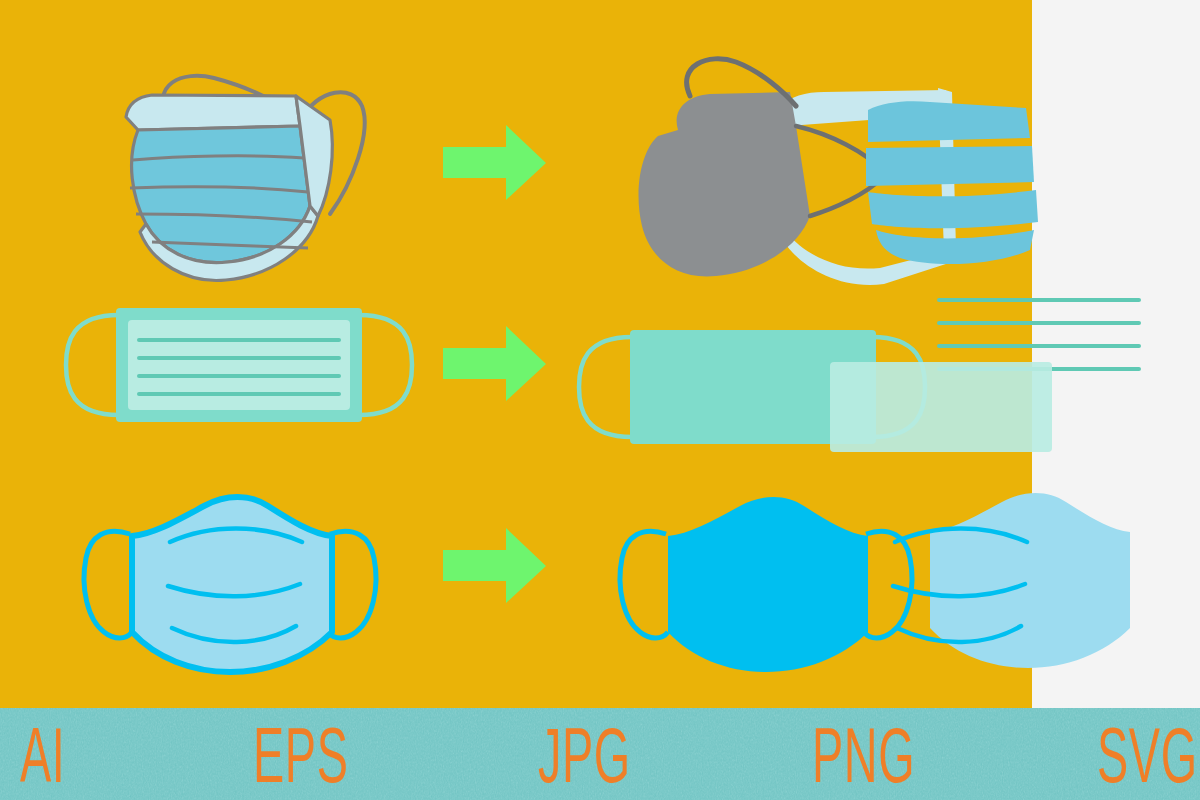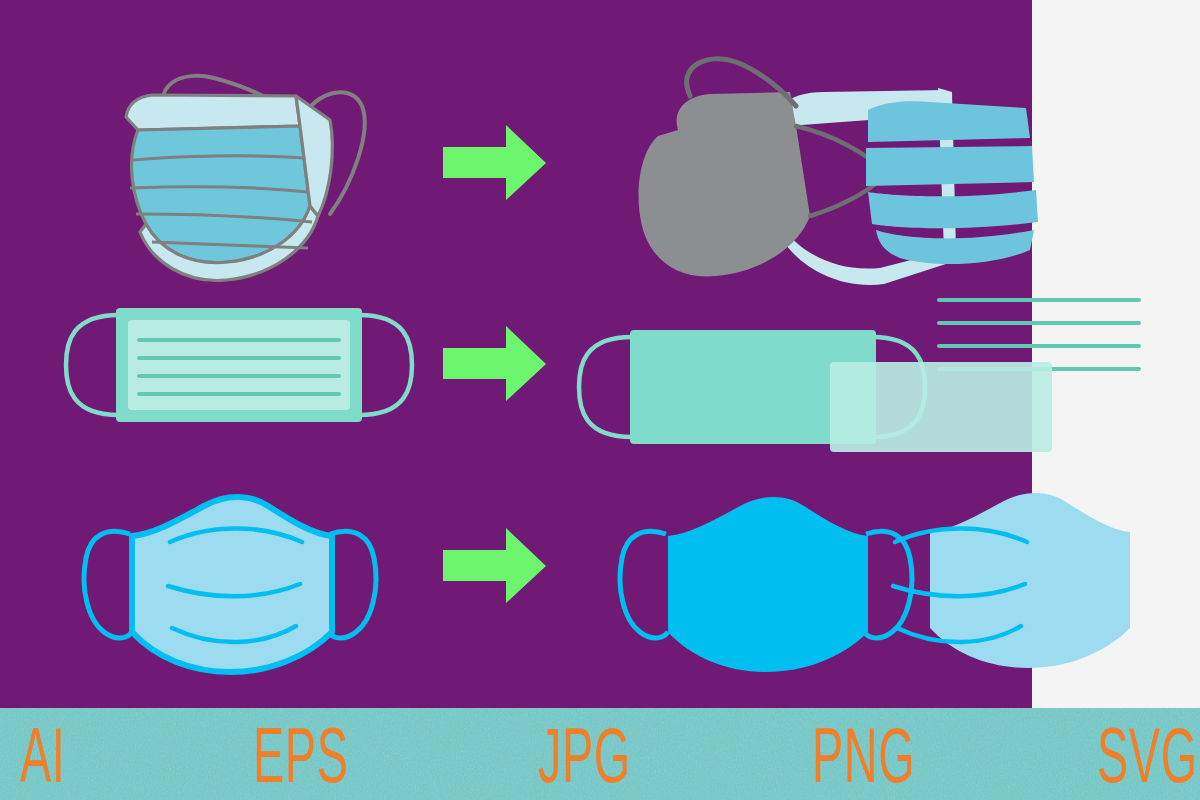--- a/index.html
+++ b/index.html
@@ -3,21 +3,21 @@
 <meta charset="utf-8">
 <title>Face Mask SVG Bundle Preview</title>
 <style>
   html,body{margin:0;padding:0;}
   body{
     width:1200px;height:800px;
     background:#f4f4f4;
     font-family:"Liberation Sans", sans-serif;
     overflow:hidden;
   }
-  #stage{position:relative;width:1032px;height:800px;background:#701a75;}
+  #stage{position:relative;width:1032px;height:800px;background:#eab308;}
 
   .row{position:absolute;left:0;width:1200px;}
   #row-1{top:0;height:290px;}
   #row-2{top:290px;height:190px;}
   #row-3{top:480px;height:228px;}
 
   .art{position:absolute;top:0;left:0;}
 
   
   #footer-band{

